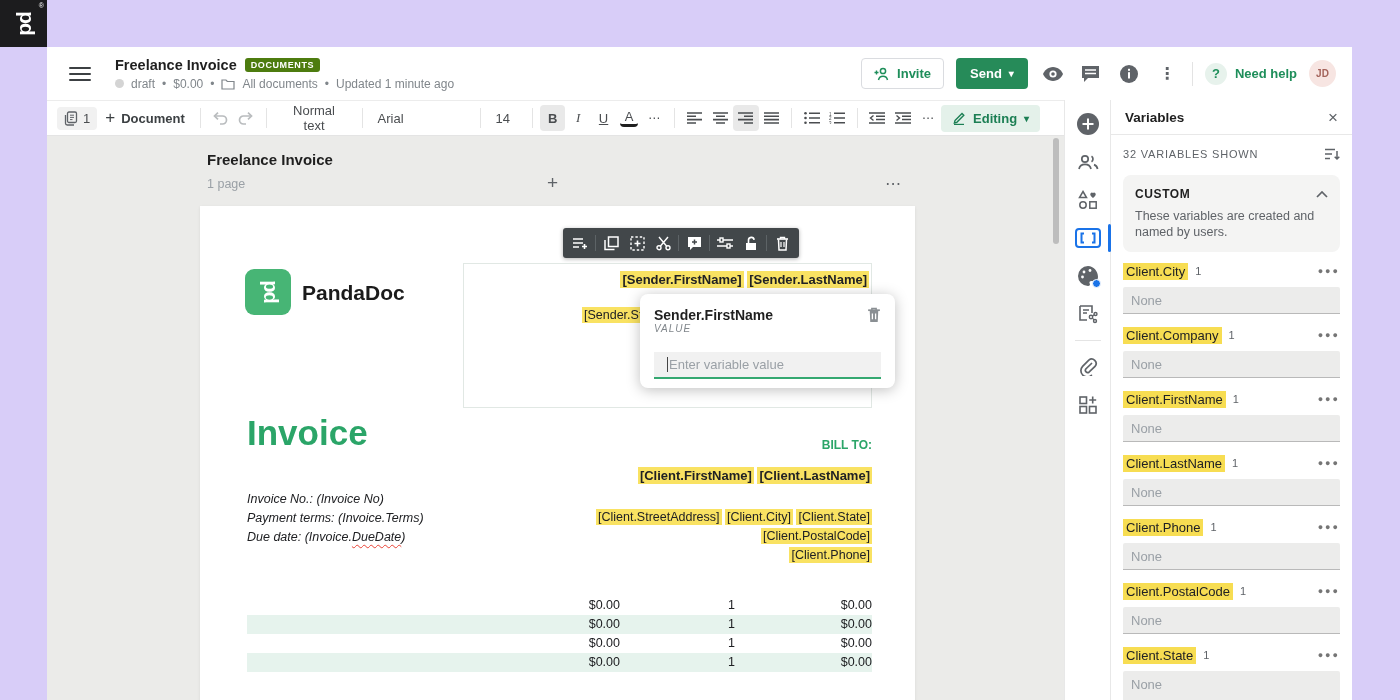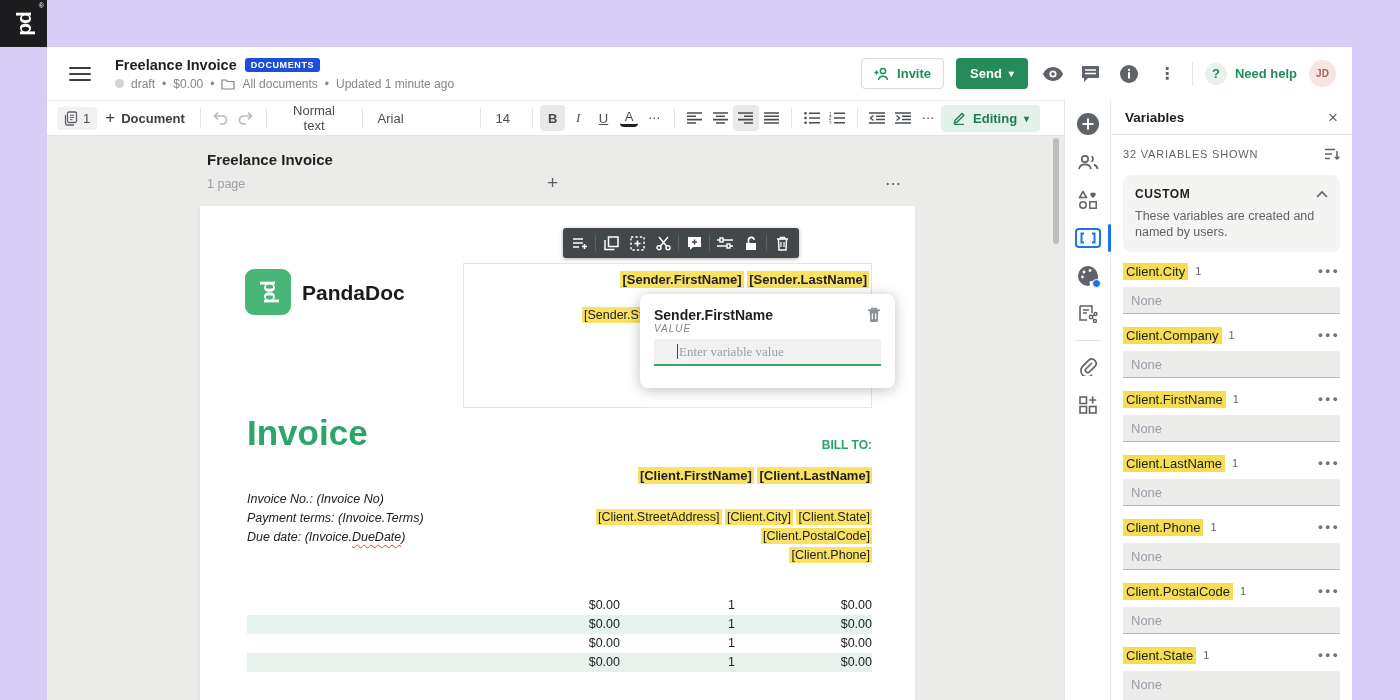--- a/index.html
+++ b/index.html
@@ -14,21 +14,21 @@
   
   .app { position:absolute; left:47px; top:47px; width:1305px; height:653px; background:#fff; display:flex; flex-direction:column; overflow:hidden; }
 
   
   .hdr { height:53px; display:flex; align-items:center; padding:0 16px; flex:0 0 auto; }
   .hamburger { width:22px; height:14px; display:flex; flex-direction:column; justify-content:space-between; cursor:pointer; margin-left:6px; }
   .hamburger span { height:2px; background:#3c4043; border-radius:1px; }
   .title-block { margin-left:24px; }
   .title-row { display:flex; align-items:center; gap:8px; }
   .doc-title { font-size:14.5px; font-weight:bold; color:#1f1f1f; }
-  .badge { background:#1d4ed8; color:#fff; font-size:9px; font-weight:bold; letter-spacing:.6px; padding:2px 6px; border-radius:3px; }
+  .badge { background:#4d7c0f; color:#fff; font-size:9px; font-weight:bold; letter-spacing:.6px; padding:2px 6px; border-radius:3px; }
   .meta-row { display:flex; align-items:center; gap:7px; margin-top:4px; font-size:12px; color:#80868b; }
   .status-dot { width:9px; height:9px; border-radius:50%; background:#d4d4d4; display:inline-block; }
   .hdr-right { margin-left:auto; display:flex; align-items:center; gap:12px; }
   .btn-invite { display:flex; align-items:center; gap:6px; border:1px solid #dadce0; border-radius:4px; background:#fff; padding:7px 12px; color:#1e8e5a; font-size:13px; font-weight:bold; cursor:pointer; }
   .btn-send { display:flex; align-items:center; gap:7px; border:none; border-radius:4px; background:#268b59; padding:8px 14px; color:#fff; font-size:13px; font-weight:bold; cursor:pointer; }
   .icon-btn { width:26px; height:26px; display:flex; align-items:center; justify-content:center; color:#5f6368; cursor:pointer; background:none; border:none; }
   .vdiv { width:1px; height:24px; background:#e3e3e3; }
   .help { display:flex; align-items:center; gap:8px; cursor:pointer; }
   .help-q { width:22px; height:22px; border-radius:50%; background:#e7f2ec; color:#1e8e5a; font-weight:bold; font-size:13px; display:flex; align-items:center; justify-content:center; }
   .help-label { color:#1e8e5a; font-size:13px; font-weight:bold; }
@@ -75,21 +75,21 @@
   .sender-block { position:absolute; left:263px; top:57px; width:409px; height:145px; border:1px solid #e1e8e4; }
   .sender-line1 { position:absolute; right:2px; top:8px; font-size:13px; font-weight:bold; white-space:nowrap;margin-left:8px; }
   .hl { background:#f9e262; padding:1px 2px; }
   .sender-partial { position:absolute; left:118px; top:44px; font-size:12.5px; white-space:nowrap; }
 
   .popup { position:absolute; left:440px; top:88px; width:255px; height:94px; background:#fff; border-radius:8px; box-shadow:0 2px 14px rgba(0,0,0,.25); padding:13px 14px; z-index:5; }
   .popup-head { display:flex; align-items:flex-start; }
   .popup-title { font-size:14px; font-weight:bold; color:#1f1f1f; }
   .popup-trash { margin-left:auto; color:#8a8f93; cursor:pointer; }
   .popup-label { font-size:10px; letter-spacing:1px; color:#80868b;font-style:italic; }
-  .popup-input { margin-top:5px; height:27px; background:#f1f1f1; border-bottom:2px solid #35a871; display:flex; align-items:center; padding-left:23px; cursor:text;font-family:Liberation Serif, serif; }
+  .popup-input { margin-top:18px; height:27px; background:#f1f1f1; border-bottom:2px solid #35a871; display:flex; align-items:center; padding-left:13px; cursor:text; }
   .caret { width:1px; height:15px; background:#444; margin-right:1px; }
   .popup-ph { font-size:13px; color:#9aa0a6; }
 
   .inv-title { position:absolute; left:47px; top:207px; font-size:35px; font-weight:bold; color:#2ba568; }
   .bill-to { position:absolute; right:43px; top:232px; font-size:12px; font-weight:bold; color:#2ba568; }
   .client-name { position:absolute; right:43px; top:262px; font-size:13px; font-weight:bold; white-space:nowrap; }
   .meta-left { position:absolute; left:47px; top:284px; font-size:12.5px; line-height:19px; color:#202124;font-style:italic; }
   .wavy { text-decoration:underline wavy #e94235; text-underline-offset:3px; text-decoration-thickness:1px; }
   .addr-right { position:absolute; right:43px; top:302px; font-size:12.5px; line-height:19px; text-align:right; white-space:nowrap; }
 

